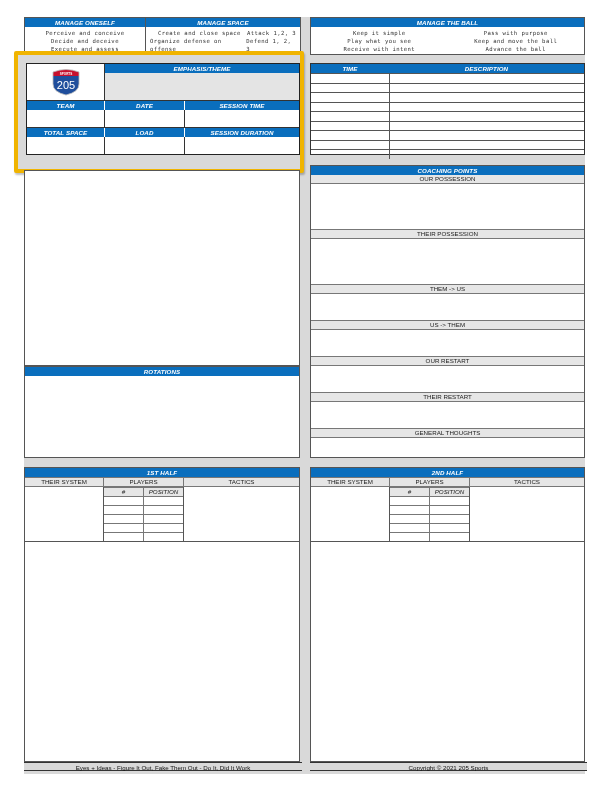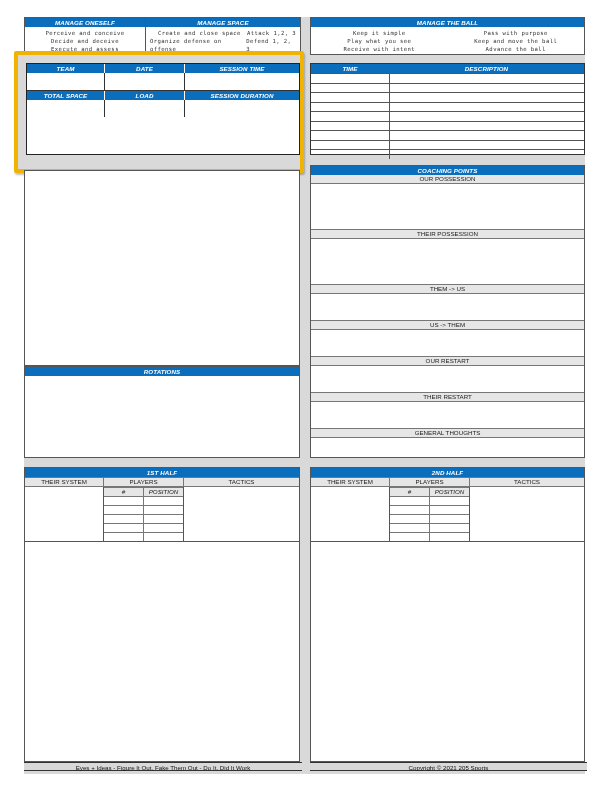--- a/index.html
+++ b/index.html
@@ -56,20 +56,35 @@
       </div>
     <div style="display:flex;">
         <span style="width:50%;text-align:center;">Receive with intent</span>
         <span style="width:50%;text-align:center;">Advance the ball</span>
       </div>
   </div>
 </div>
 
 <div style="position:absolute;left:14px;top:51px;width:290px;height:122px;border:4px solid #f0b400;box-sizing:border-box;background:#d9d9d9;border-radius:2px;box-shadow:1px 2px 2px rgba(0,0,0,0.25);"></div>
 <div class="blk" style="left:26px;top:63px;width:274px;height:92px;border-color:#222;">
+  <div style="display:flex;height:36px;border-bottom:1px solid #333;">
+    <div style="width:77px;border-right:1px solid #333;display:flex;align-items:center;justify-content:center;">
+      <svg width="30" height="28" viewBox="0 0 30 28">
+        <path d="M2 4 Q15 -1 28 4 L28 8 L2 8 Z" fill="#c8102e"></path>
+        <path d="M2 8 L28 8 L28 16 Q28 24 15 27 Q2 24 2 16 Z" fill="#1f4e9c"></path>
+        <path d="M2 4 Q15 -1 28 4 L28 16 Q28 24 15 27 Q2 24 2 16 Z" fill="none" stroke="#bbb" stroke-width="0.8"></path>
+        <text x="15" y="7" font-size="3" fill="#fff" text-anchor="middle" font-family="Liberation Sans, sans-serif" font-weight="bold">SPORTS</text>
+        <text x="15" y="21" font-size="11" fill="#fff" text-anchor="middle" font-family="Liberation Sans, sans-serif">205</text>
+      </svg>
+    </div>
+    <div style="flex:1;">
+      <div class="hdr">EMPHASIS/THEME</div>
+      <div style="background:#e4e4e4;height:27px;"></div>
+    </div>
+  </div>
   <div style="display:flex;" class="hdr">
     <div style="width:77px;border-right:1px solid #fff;">TEAM</div>
     <div style="width:79px;border-right:1px solid #fff;">DATE</div>
     <div style="flex:1;">SESSION TIME</div>
   </div>
   <div style="display:flex;height:17px;border-bottom:1px solid #333;">
     <div style="width:77px;border-right:1px solid #333;"></div>
     <div style="width:79px;border-right:1px solid #333;"></div>
     <div style="flex:1;"></div>
   </div>

